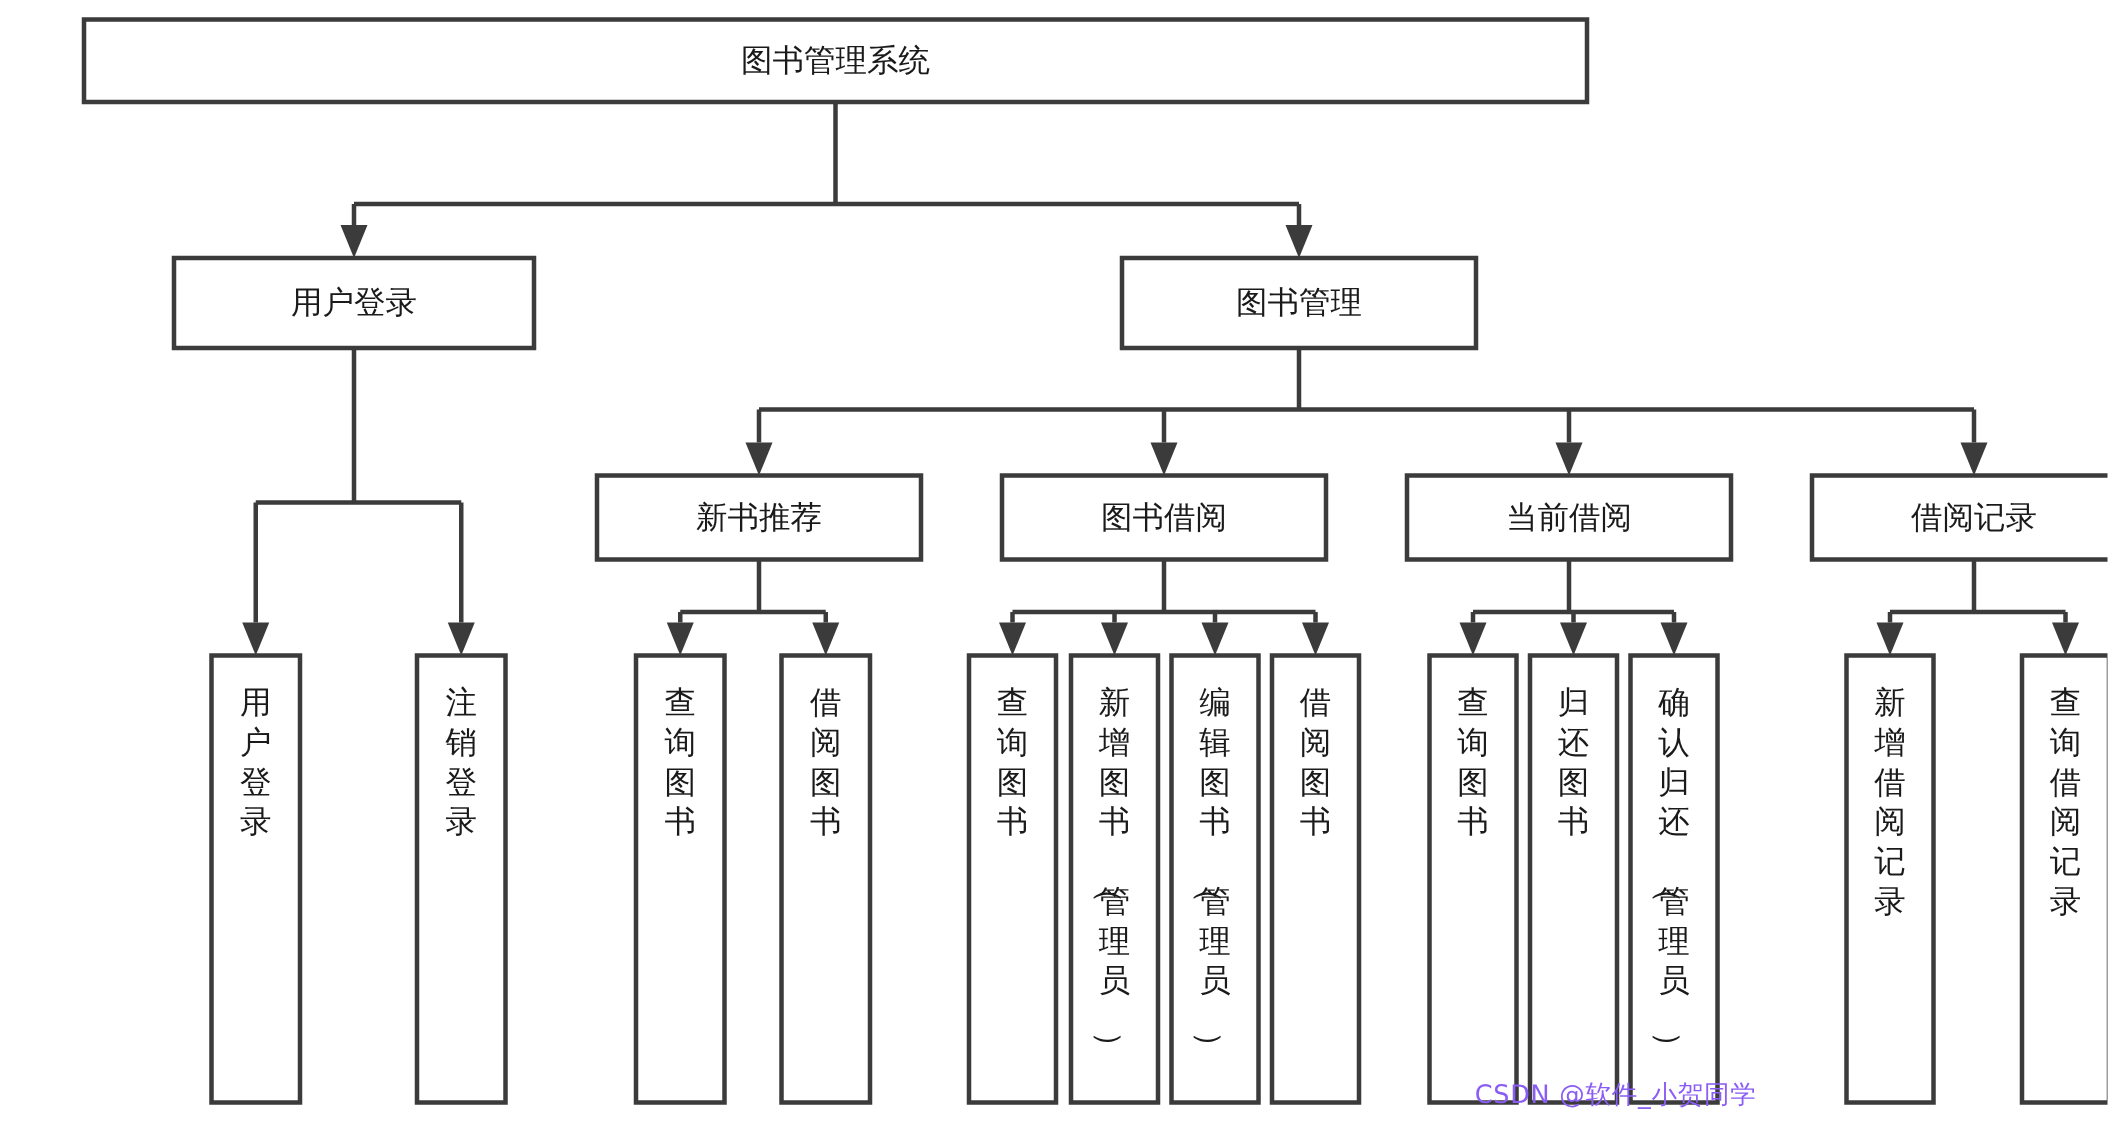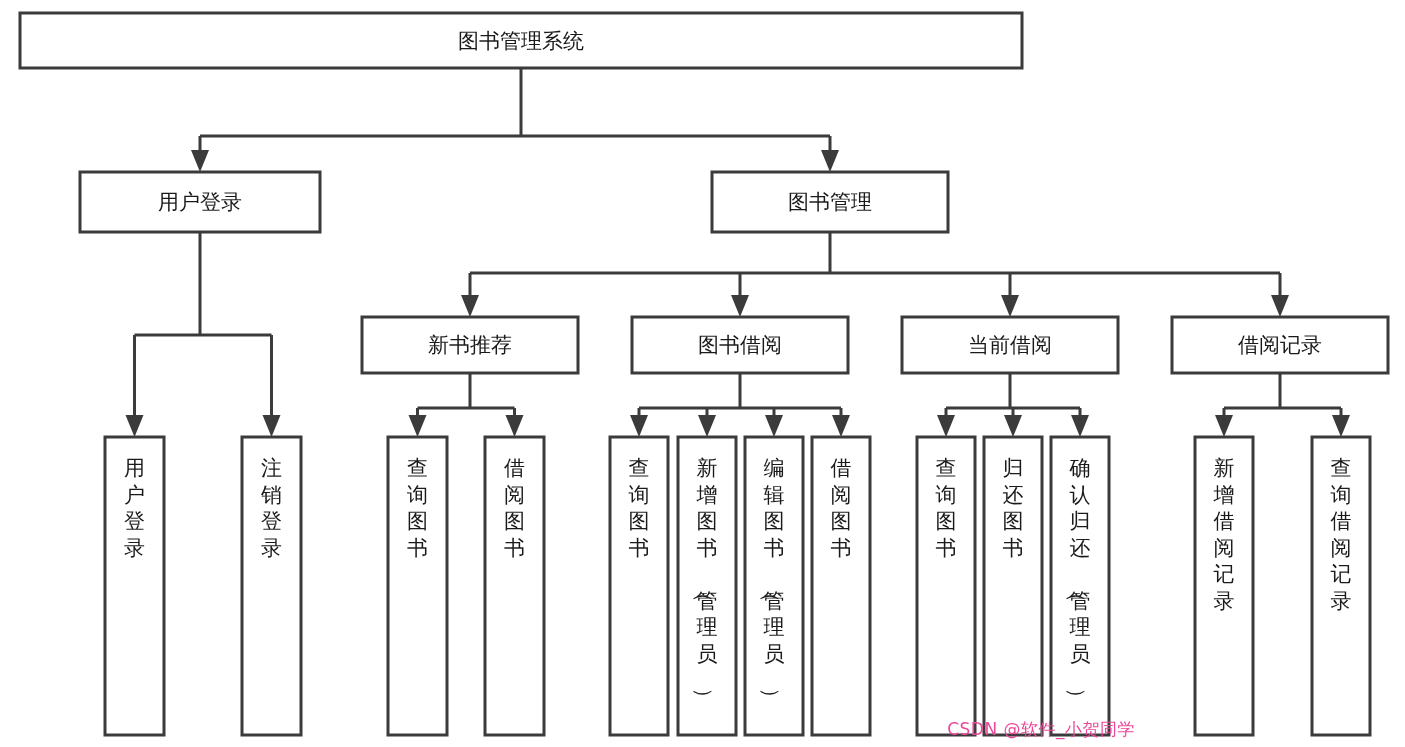--- a/index.html
+++ b/index.html
@@ -11,20 +11,21 @@
     width: 1405px;
     height: 747px;
     font-family: "DejaVu Sans", "Liberation Sans", sans-serif;
     overflow: hidden;
     position: relative;
   }
   #diagram-root {
     position: relative;
     width: 1147px;
     height: 747px;
+    margin-left: 36px;
   }
   svg#tree-svg {
     position: absolute;
     left: 0;
     top: 0;
     width: 1405px;
     height: 747px;
   }
   .node-box {
     fill: #ffffff;
@@ -53,21 +54,21 @@
     fill: #1a1a1a;
     font-size: 21px;
     text-anchor: middle;
   }
   .watermark {
     position: absolute;
     right: 12px;
     bottom: 6px;
     font-family: "DejaVu Sans", "Liberation Sans", sans-serif;
     font-size: 17px;
-    color: #ec4899;
+    color: #8b5cf6;
     letter-spacing: 0.5px;
     white-space: nowrap;
     pointer-events: none;
   }
 </style>
 </head>
 <body>
 
 <div id="diagram-root">
 

